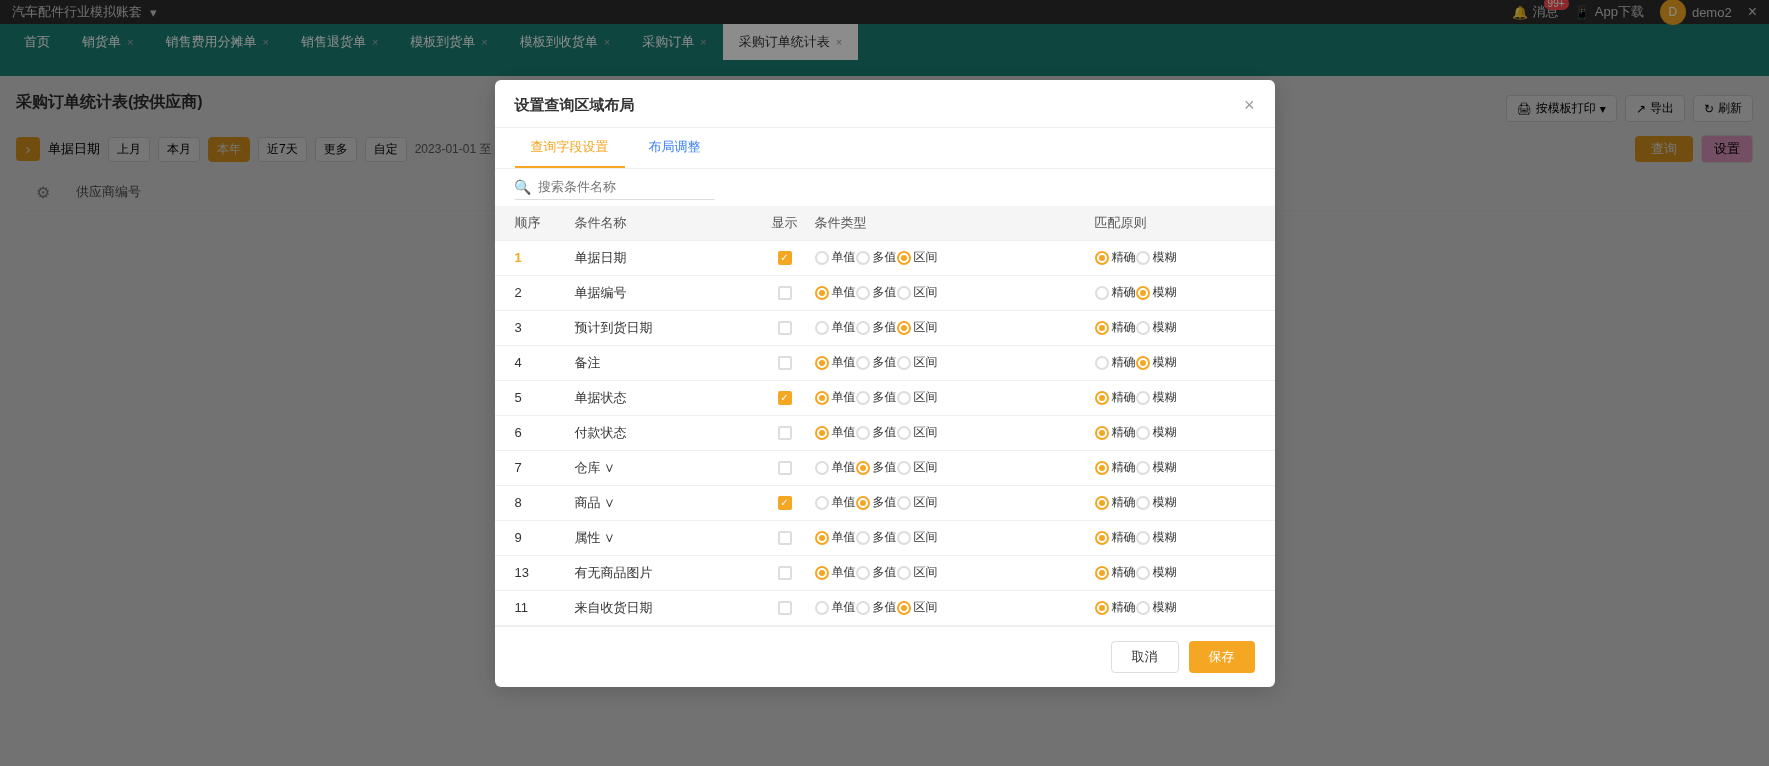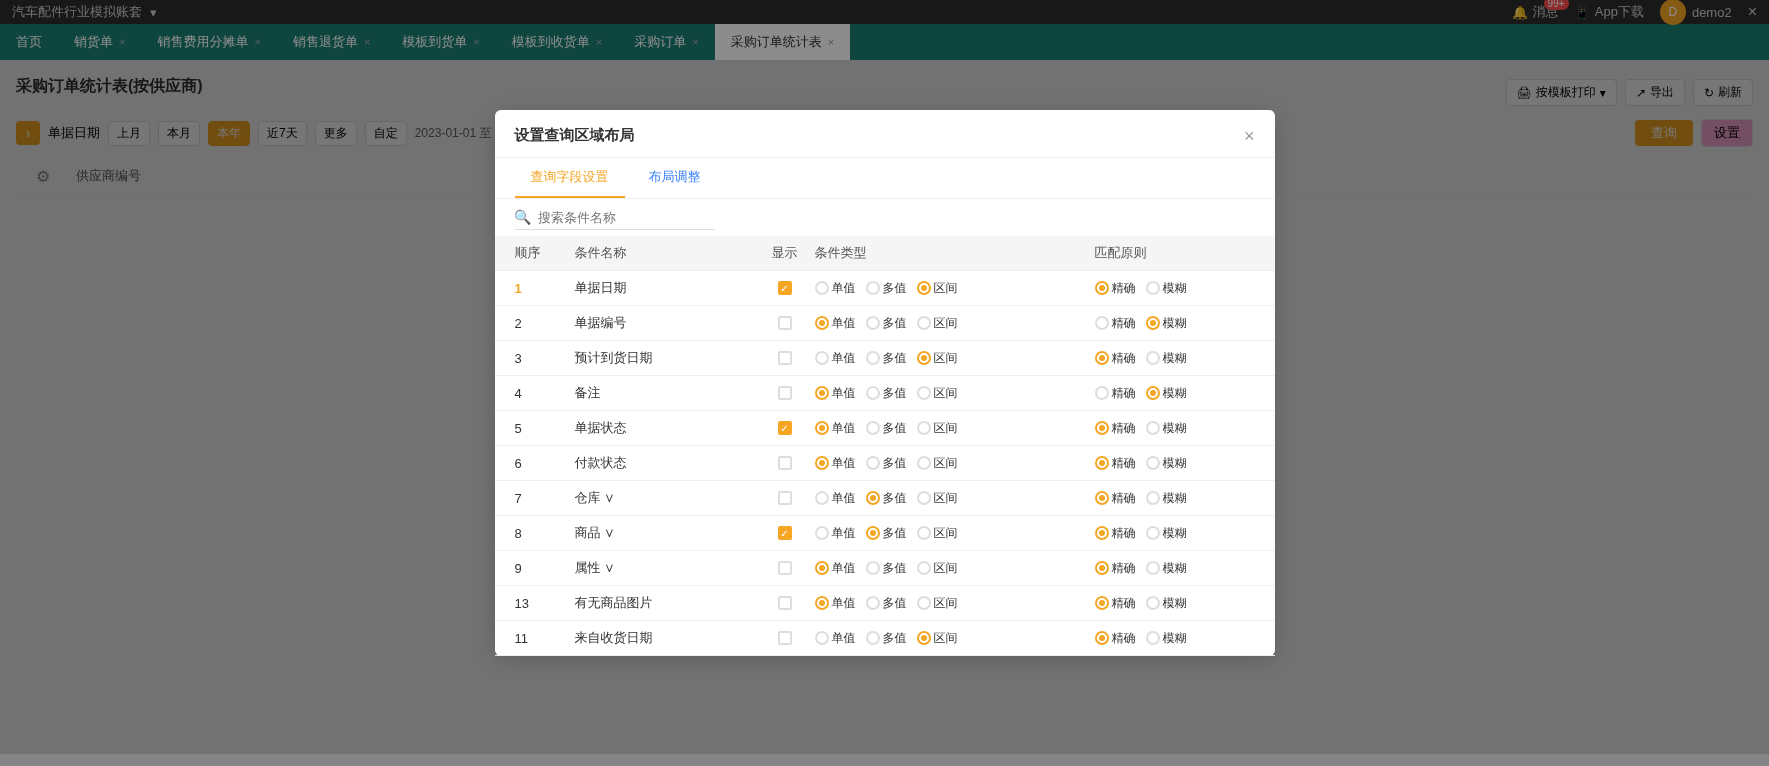--- a/index.html
+++ b/index.html
@@ -17,24 +17,24 @@
     }
     .top-bar-left { display: flex; align-items: center; gap: 8px; font-size: 13px; }
     .top-bar-right { display: flex; align-items: center; gap: 16px; font-size: 13px; }
     .top-bar-right .notif { position: relative; display: flex; align-items: center; gap: 4px; }
     .badge { background: #ff4d4f; color: #fff; border-radius: 8px; font-size: 10px; padding: 1px 4px; position: absolute; top: -6px; right: -10px; }
     .close-top { color: #ccc; cursor: pointer; font-size: 16px; }
 
     
     .tab-bar {
       background: #1a7f73;
-      height: 36px;
+      height: 52px;
       display: flex;
       align-items: flex-start;
-      padding: 0 0;
+      padding: 0 8px;
     }
     .tab-item {
       padding: 0 16px;
       height: 36px;
       display: flex;
       align-items: center;
       color: #fff;
       font-size: 13px;
       cursor: pointer;
       white-space: nowrap;
@@ -106,21 +106,21 @@
 
     
     .dialog-table { flex: 1; overflow-y: auto; }
     .dt-header { display: grid; grid-template-columns: 60px 180px 60px 1fr 160px; background: #f5f5f5; padding: 8px 20px; border-bottom: 1px solid #eee; }
     .dt-header-cell { font-size: 13px; color: #555; font-weight: 500; }
     .dt-row { display: grid; grid-template-columns: 60px 180px 60px 1fr 160px; padding: 8px 20px; border-bottom: 1px solid #f0f0f0; align-items: center; }
     .dt-cell { font-size: 13px; color: #333; display: flex; align-items: center; }
     .dt-cell.center { justify-content: center; }
 
     
-    .radio-group { display: flex; align-items: center; gap: 10px; }
+    .radio-group { display: flex; align-items: center; }
     .radio-item { display: flex; align-items: center; gap: 3px; font-size: 12px; color: #333; cursor: pointer; }
     .radio-circle {
       width: 14px; height: 14px; border-radius: 50%; border: 2px solid #ddd;
       display: flex; align-items: center; justify-content: center;
       background: #fff;
     }
     .radio-circle.checked { border-color: #f5a623; }
     .radio-circle.checked::after { content: ''; width: 6px; height: 6px; border-radius: 50%; background: #f5a623; }
     .checkbox-box {
       width: 14px; height: 14px; border: 2px solid #ddd; border-radius: 2px;
@@ -672,14 +672,18 @@
               </div>
               <div class="radio-item">
                 <div class="radio-circle"></div>
                 <span>模糊</span>
               </div>
             </div>
           </div>
         </div>
       </div>
 
+    <div class="dialog-footer">
+      <button class="btn-cancel">取消</button>
+      <button class="btn-save">保存</button>
+    </div>
   </div>
 </div>
 
 </body></html>

